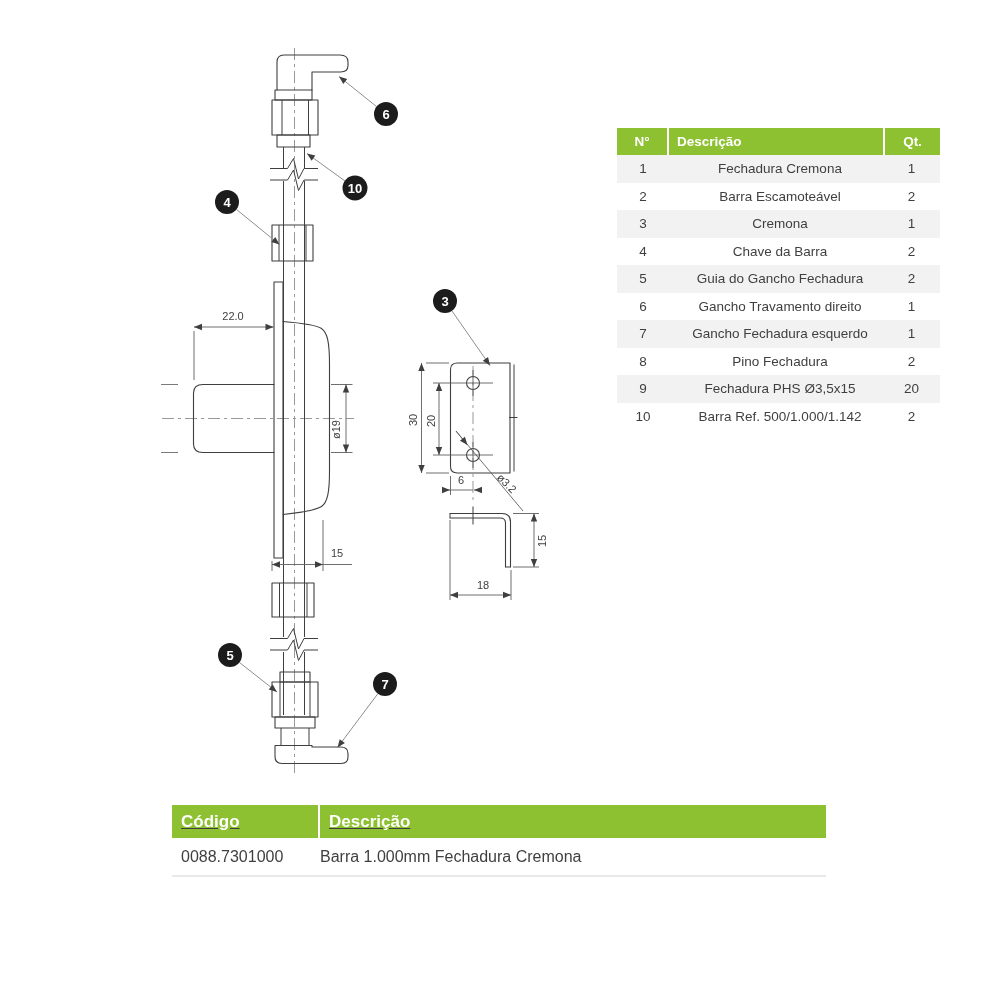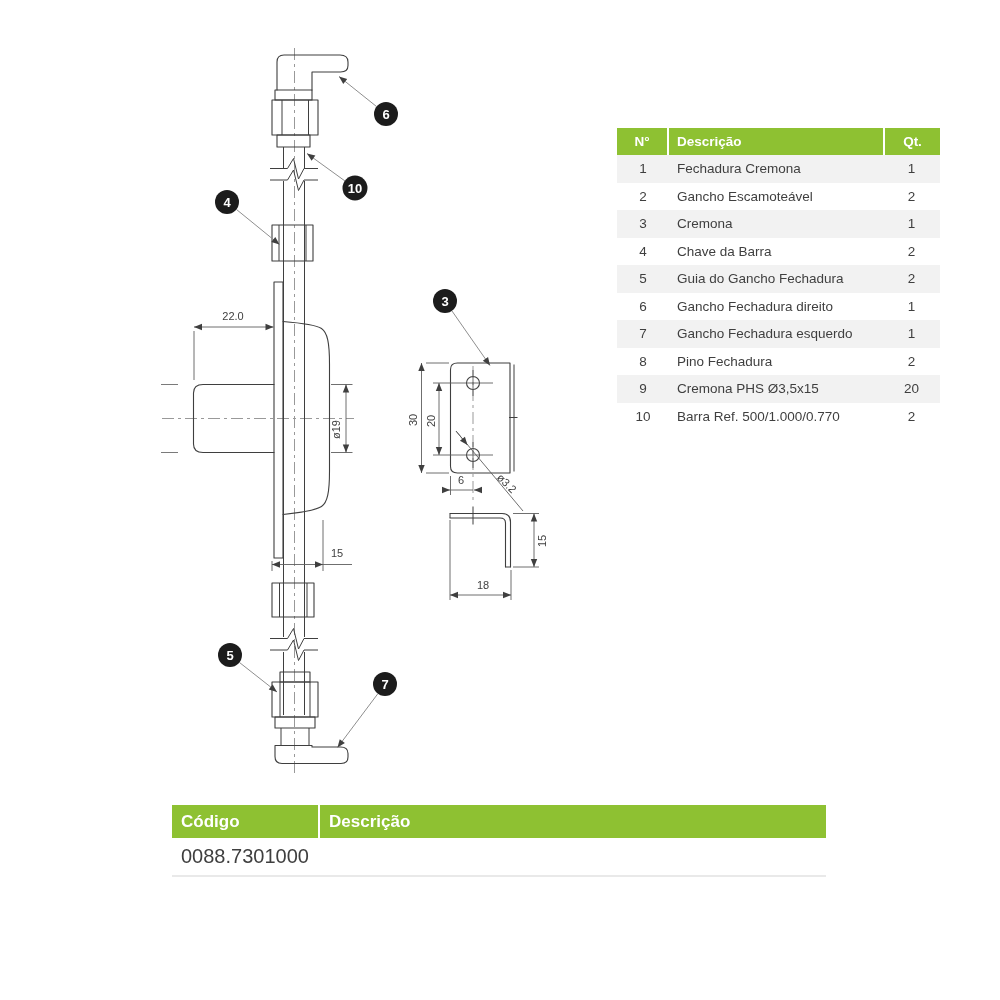--- a/index.html
+++ b/index.html
@@ -24,26 +24,26 @@
   .callout-num{fill:var(--callout-text);font-size:13px;font-weight:bold;text-anchor:middle;font-family:"Liberation Sans",sans-serif;}
   
   .parts-table{position:absolute;left:617px;top:128px;width:323px;color:var(--table-text);}
   .pt-head{display:grid;grid-template-columns:50px 214px 55px;column-gap:2px;height:27px;}
   .pt-head .cell{background:var(--accent-green);color:var(--header-text);font-weight:bold;font-size:13.5px;display:flex;align-items:center;}
   .cell.center{justify-content:center;}
   .pt-head .desc{padding-left:8px;}
   .pt-row{display:grid;grid-template-columns:52px 214px 57px;height:27.5px;align-items:center;font-size:13.5px;}
   .pt-row:nth-child(odd){background:var(--row-alt);}
   .pt-row .num,.pt-row .qty{text-align:center;}
-  .pt-row .desc{padding-left:8px;}
+  .pt-row .desc{padding-left:8px;text-align:center;}
   
   .product-table{position:absolute;left:172px;top:805px;width:654px;color:var(--table-text);}
-  .prod-head{display:grid;grid-template-columns:146px 506px;column-gap:2px;height:33px;}
+  .prod-head{display:grid;grid-template-columns:146px 506px;column-gap:2px;height:33px;text-decoration:underline;}
   .prod-head .cell{background:var(--accent-green);color:var(--header-text);font-weight:bold;font-size:17px;display:flex;align-items:center;padding-left:9px;}
-  .prod-row{display:grid;grid-template-columns:148px 506px;height:37px;align-items:center;font-size:20px;border-bottom:2px solid var(--divider);}
+  .prod-row{display:grid;grid-template-columns:148px 506px;height:37px;align-items:center;font-size:16px;border-bottom:2px solid var(--divider);}
   .prod-row .code{padding-left:9px;}
 </style>
 </head>
 <body style="--accent-green: #8ec132; --row-alt: #f2f2f2; --table-text: #3f3f3f; --header-text: #ffffff; --line: #3f3f3f; --dim-line: #5f5f5f; --centerline: #999999; --leader: #8f8f8f; --callout-bg: #1c1c1c; --callout-text: #ffffff; --divider: #e9e9e9;">
 
 <svg class="svg-layer" width="1000" height="1000" viewBox="0 0 1000 1000">
   <defs>
     <marker id="ah" markerWidth="10" markerHeight="8" refX="8.5" refY="4" orient="auto-start-reverse" markerUnits="userSpaceOnUse">
       <path d="M0.5,0.8 L8.5,4 L0.5,7.2 Z" style="fill:var(--line)"></path>
     </marker>
@@ -206,67 +206,68 @@
     <div class="cell center">Qt.</div>
   </div>
   <div class="pt-body">
     <div class="pt-row">
       <div class="num">1</div>
       <div class="desc">Fechadura Cremona</div>
       <div class="qty">1</div>
     </div>
     <div class="pt-row">
       <div class="num">2</div>
-      <div class="desc">Gancho Escamoteável</div>
+      <div class="desc">Barra Escamoteável</div>
       <div class="qty">2</div>
     </div>
     <div class="pt-row">
       <div class="num">3</div>
       <div class="desc">Cremona</div>
       <div class="qty">1</div>
     </div>
     <div class="pt-row">
       <div class="num">4</div>
       <div class="desc">Chave da Barra</div>
       <div class="qty">2</div>
     </div>
     <div class="pt-row">
       <div class="num">5</div>
       <div class="desc">Guia do Gancho Fechadura</div>
       <div class="qty">2</div>
     </div>
     <div class="pt-row">
       <div class="num">6</div>
-      <div class="desc">Gancho Fechadura direito</div>
+      <div class="desc">Gancho Travamento direito</div>
       <div class="qty">1</div>
     </div>
     <div class="pt-row">
       <div class="num">7</div>
       <div class="desc">Gancho Fechadura esquerdo</div>
       <div class="qty">1</div>
     </div>
     <div class="pt-row">
       <div class="num">8</div>
       <div class="desc">Pino Fechadura</div>
       <div class="qty">2</div>
     </div>
     <div class="pt-row">
       <div class="num">9</div>
-      <div class="desc">Cremona PHS Ø3,5x15</div>
+      <div class="desc">Fechadura PHS Ø3,5x15</div>
       <div class="qty">20</div>
     </div>
     <div class="pt-row">
       <div class="num">10</div>
-      <div class="desc">Barra Ref. 500/1.000/0.770</div>
+      <div class="desc">Barra Ref. 500/1.000/1.142</div>
       <div class="qty">2</div>
     </div>
   </div>
 </div>
 
 <div class="product-table">
   <div class="prod-head">
     <div class="cell">Código</div>
     <div class="cell">Descrição</div>
   </div>
   <div class="prod-row">
     <div class="code">0088.7301000</div>
+    <div class="desc">Barra 1.000mm Fechadura Cremona</div>
   </div>
 </div>
 
 </body></html>

